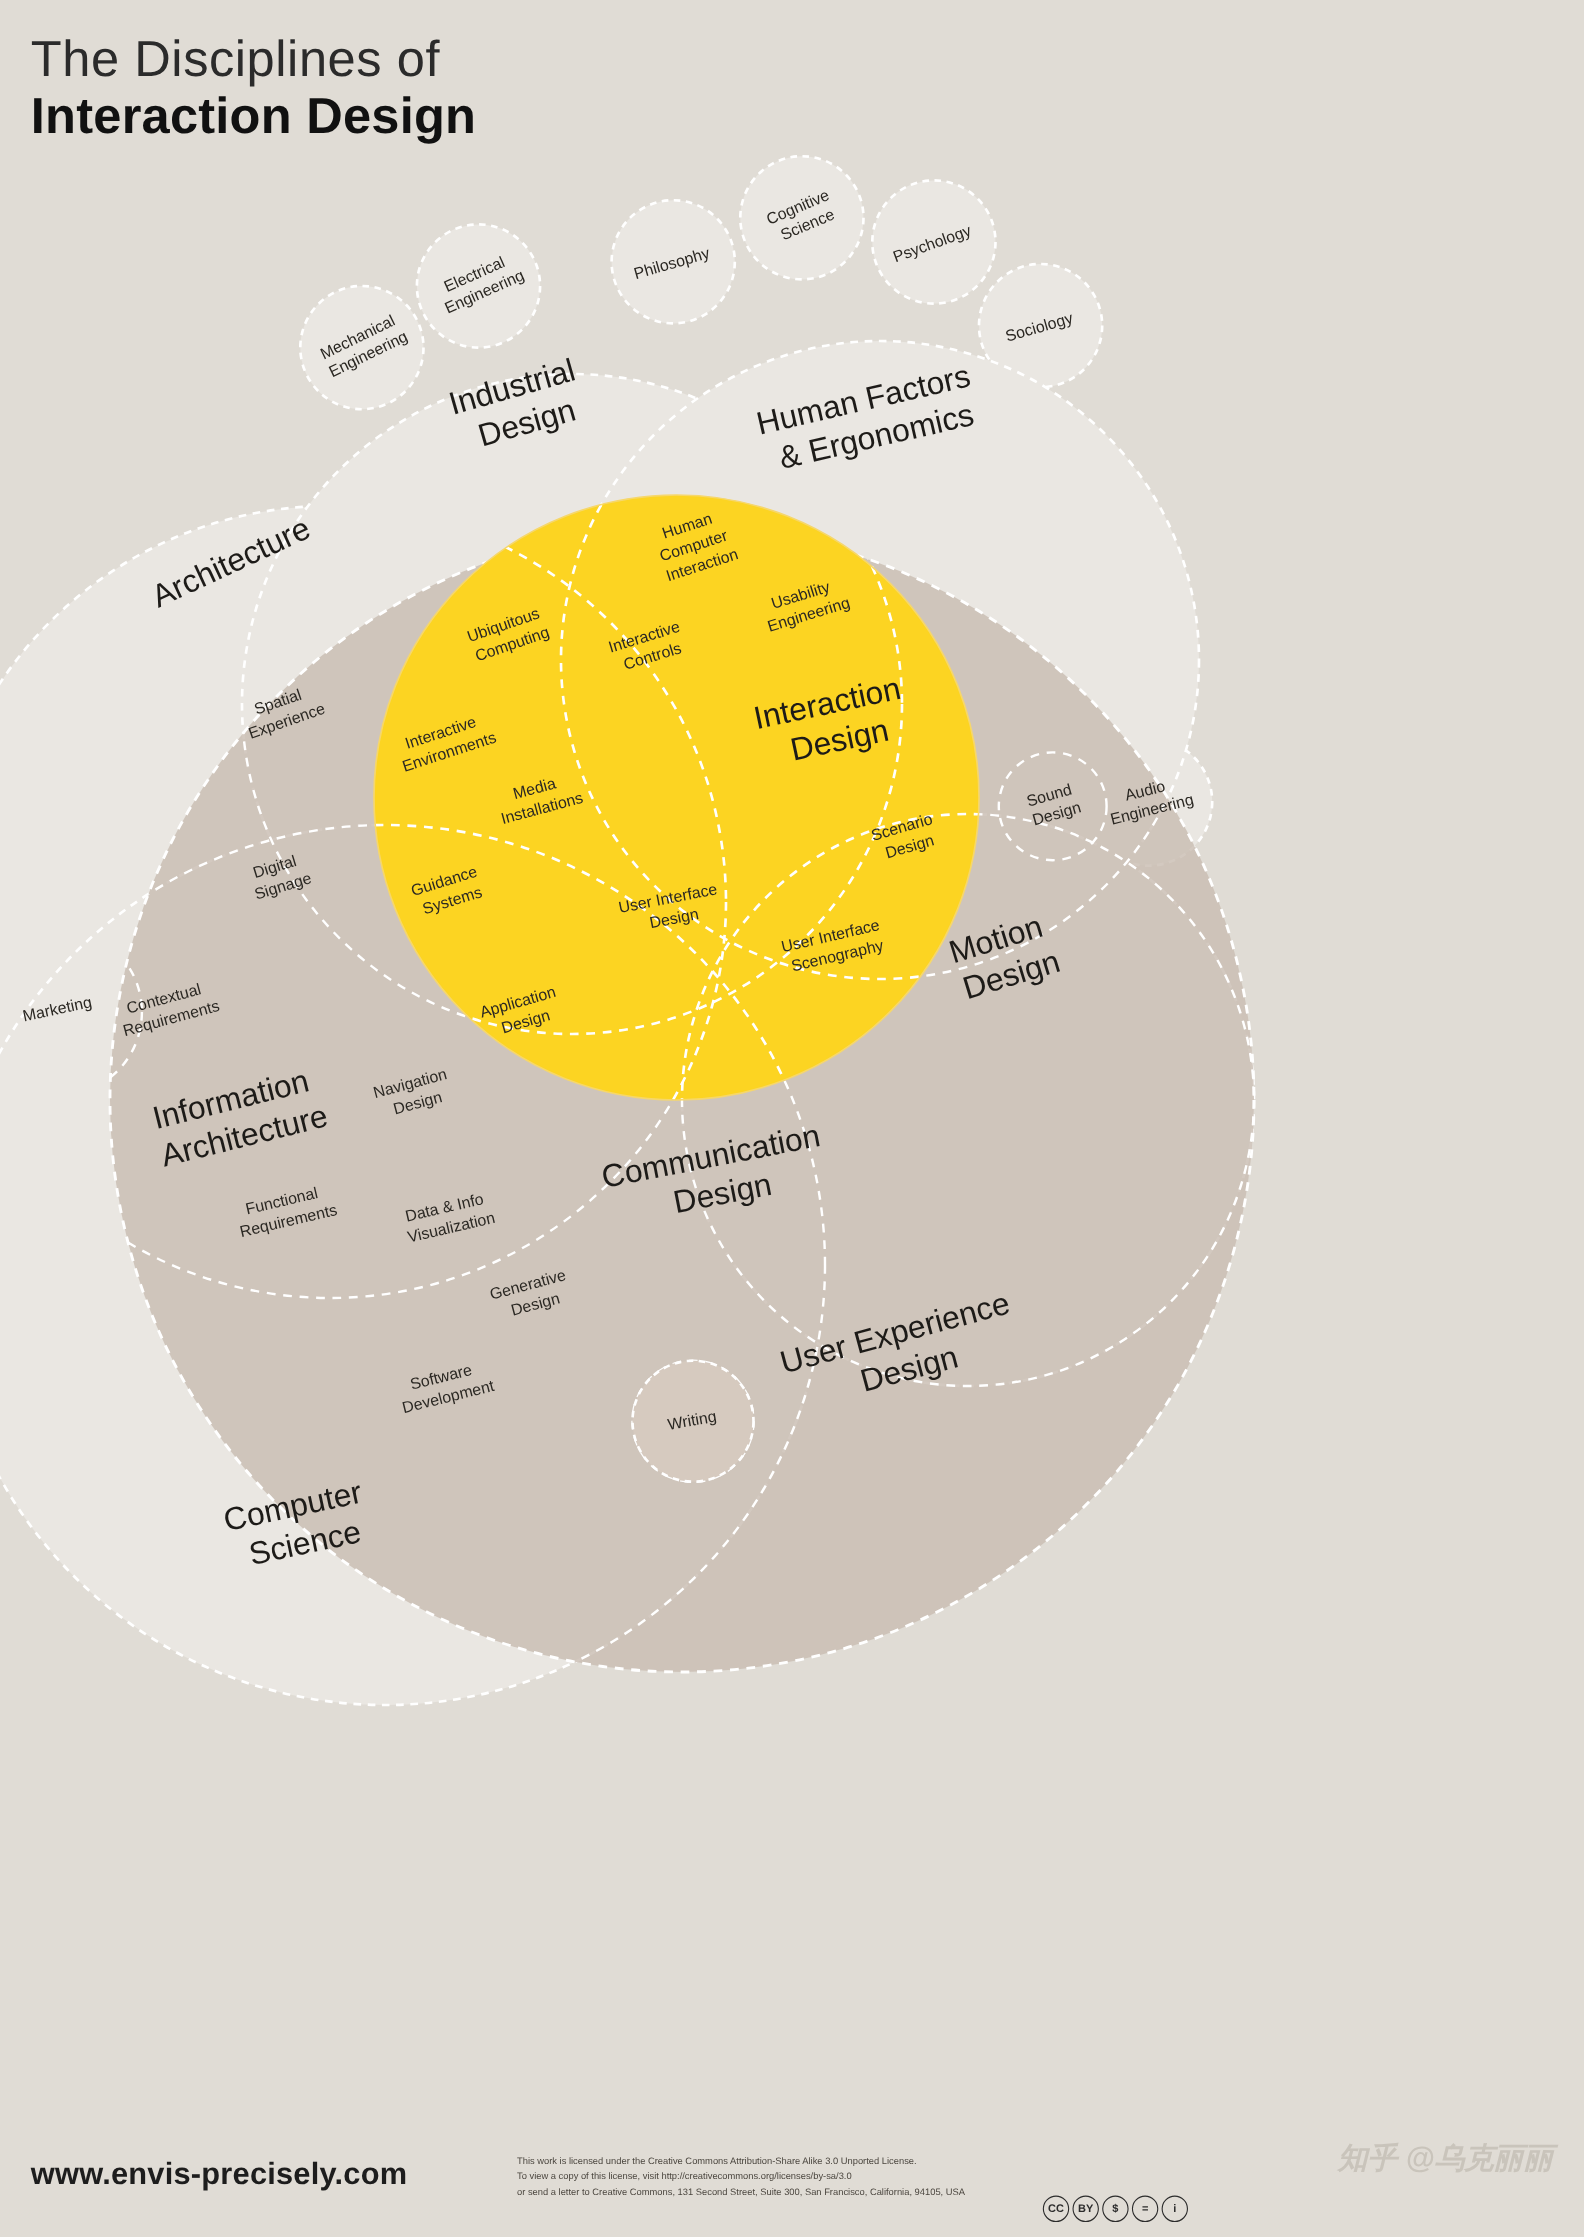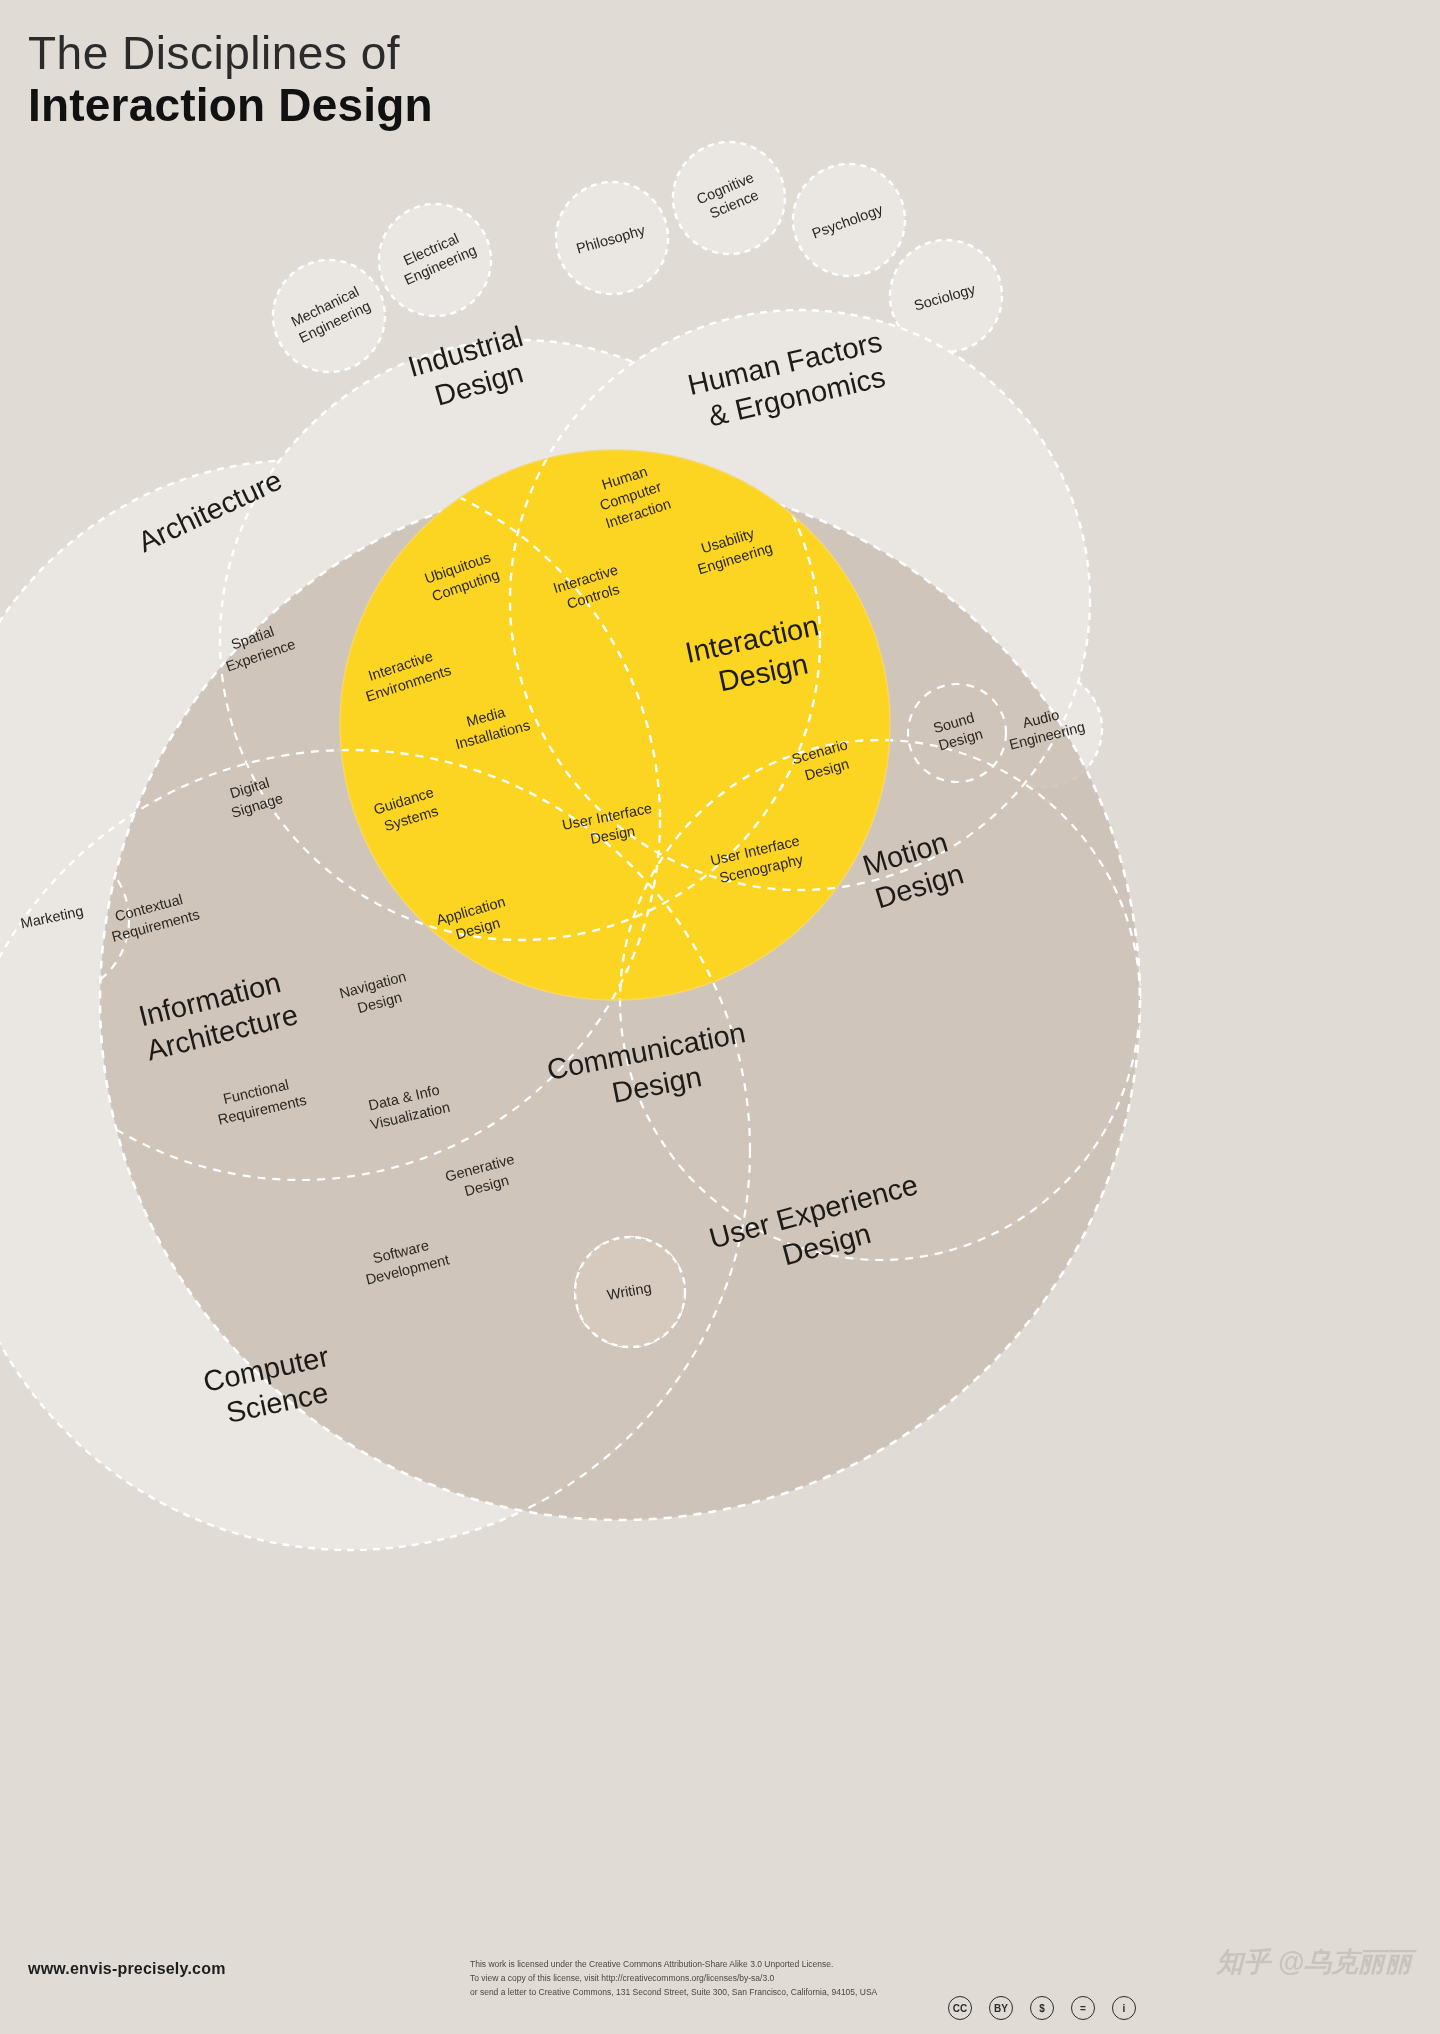--- a/index.html
+++ b/index.html
@@ -7,24 +7,24 @@
     width:1440px;height:2034px;
     background:#e0dcd5;
     font-family:"Liberation Sans", sans-serif;
     overflow:hidden;
     position:relative;
   }
   #stage{position:absolute;inset:0;width:1440px;height:2034px;}
   .title-block{position:absolute;left:28px;top:28px;z-index:40;}
   .title-line1{font-size:46px;font-weight:300;color:#2b2b2b;letter-spacing:.5px;line-height:1.12;}
   .title-line2{font-size:46px;font-weight:700;color:#111;letter-spacing:.2px;line-height:1.12;}
-  .site-url{position:absolute;left:28px;top:1960px;font-size:16px;font-weight:700;color:#1d1d1d;z-index:40;letter-spacing:.2px;}
+  .site-url{position:absolute;left:28px;top:1960px;font-size:28px;font-weight:700;color:#1d1d1d;z-index:40;letter-spacing:.2px;}
   .license{position:absolute;left:470px;top:1958px;width:700px;text-align:left;z-index:40;
            font-size:8.5px;line-height:1.62;color:#4b463f;}
-  .cc-icons{position:absolute;left:948px;top:1996px;z-index:45;display:flex;gap:17px;align-items:flex-end;}
+  .cc-icons{position:absolute;left:948px;top:1996px;z-index:45;display:flex;gap:3px;align-items:flex-end;}
   .cc-badge{width:22px;height:22px;border-radius:50%;border:1.6px solid #2c2c2c;
             display:flex;align-items:center;justify-content:center;
             font-size:10px;font-weight:700;color:#2c2c2c;}
   .watermark{position:absolute;right:28px;top:1944px;z-index:44;display:flex;align-items:center;gap:8px;
              color:#c9c4bb;font-size:27px;font-weight:700;font-style:italic;}
   svg{display:block;}
   text{font-family:"Liberation Sans", sans-serif;}
 </style>
 </head>
 <body>

